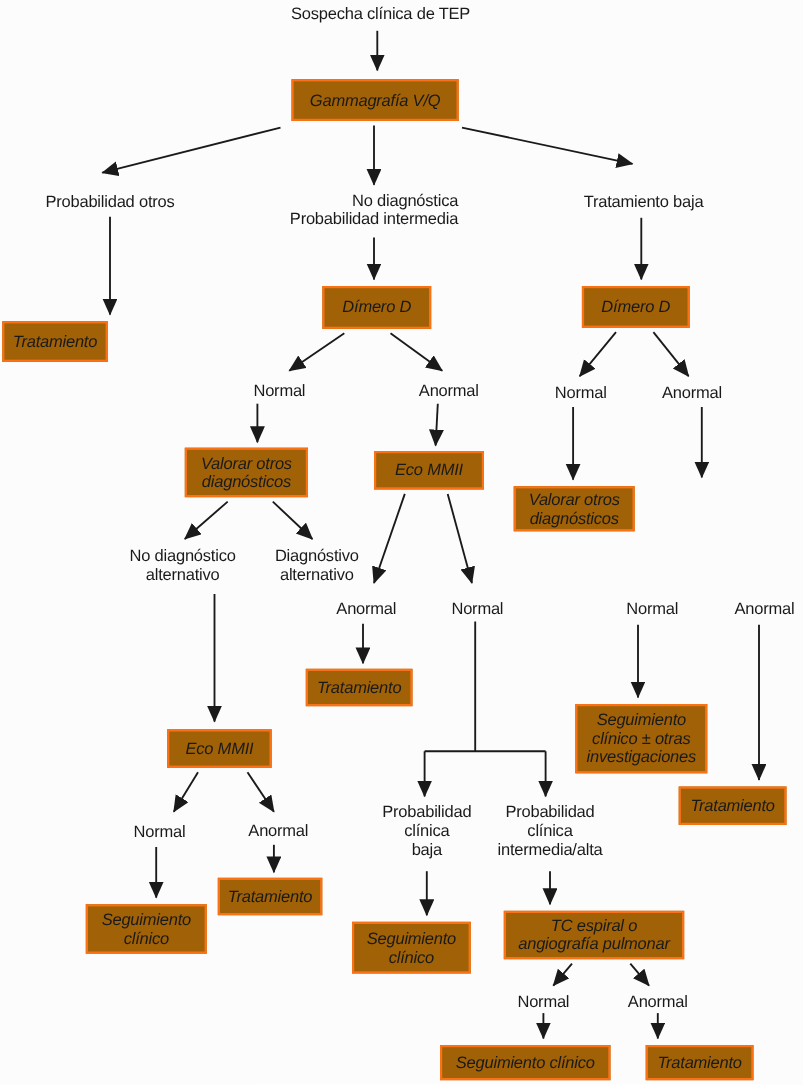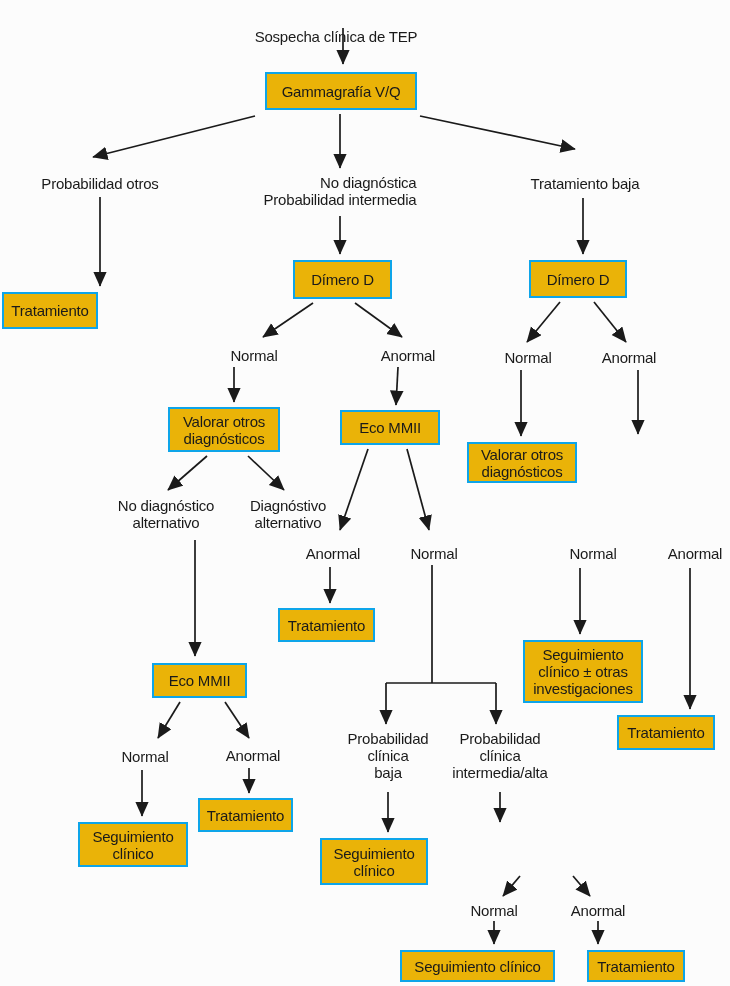--- a/index.html
+++ b/index.html
@@ -13,23 +13,24 @@
   .stage svg.connectors{position:absolute;left:0;top:0;width:730px;height:986px;}
   .node{
     position:absolute;
     display:flex;align-items:center;justify-content:center;
     text-align:center;
     font-size:15px;line-height:17px;
     white-space:pre-line;
     letter-spacing:-0.2px;
   }
   .box{
-    background:#eab308;
-    border:2px solid #0ea5e9;
+    background:#a16207;
+    border:2px solid #f97316;
     box-sizing:border-box;
+    font-style:italic;
   }
   .lbl{background:transparent;}
 </style>
 </head>
 <body>
 
 <div class="stage">
 
   <svg class="connectors" viewBox="0 0 730 986" xmlns="http://www.w3.org/2000/svg">
     <defs>
@@ -86,21 +87,21 @@
       <line x1="520" y1="876" x2="503" y2="896" marker-end="url(#ah)"></line>
       <line x1="573" y1="876" x2="590" y2="896" marker-end="url(#ah)"></line>
       <line x1="494" y1="921" x2="494" y2="944" marker-end="url(#ah)"></line>
       <line x1="598" y1="921" x2="598" y2="944" marker-end="url(#ah)"></line>
 
       <line x1="580" y1="568" x2="580" y2="634" marker-end="url(#ah)"></line>
       <line x1="690" y1="568" x2="690" y2="709" marker-end="url(#ah)"></line>
     </g>
   </svg>
 
-  <div class="node lbl" style="left:236px;top:4px;width:200px;margin-top:24px;">Sospecha clínica de TEP</div>
+  <div class="node lbl" style="left:246px;top:4px;width:200px;">Sospecha clínica de TEP</div>
   <div class="node lbl" style="left:20px;top:175px;width:160px;">Probabilidad otros</div>
   <div class="node lbl" style="left:240px;top:174px;width:200px;text-align:right;">No diagnóstica
 Probabilidad intermedia</div>
   <div class="node lbl" style="left:505px;top:175px;width:160px;">Tratamiento baja</div>
   <div class="node lbl" style="left:214px;top:347px;width:80px;">Normal</div>
   <div class="node lbl" style="left:363px;top:347px;width:90px;">Anormal</div>
   <div class="node lbl" style="left:488px;top:349px;width:80px;">Normal</div>
   <div class="node lbl" style="left:584px;top:349px;width:90px;">Anormal</div>
   <div class="node lbl" style="left:106px;top:497px;width:120px;">No diagnóstico
 alternativo</div>
@@ -134,16 +135,18 @@
   <div class="node box" style="left:523px;top:640px;width:120px;height:63px;">Seguimiento
 clínico ± otras
 investigaciones</div>
   <div class="node box" style="left:617px;top:715px;width:98px;height:35px;">Tratamiento</div>
   <div class="node box" style="left:152px;top:663px;width:95px;height:35px;">Eco MMII</div>
   <div class="node box" style="left:78px;top:822px;width:110px;height:45px;">Seguimiento
 clínico</div>
   <div class="node box" style="left:198px;top:798px;width:95px;height:34px;">Tratamiento</div>
   <div class="node box" style="left:320px;top:838px;width:108px;height:47px;">Seguimiento
 clínico</div>
+  <div class="node box" style="left:458px;top:828px;width:164px;height:44px;">TC espiral o
+angiografía pulmonar</div>
   <div class="node box" style="left:400px;top:950px;width:155px;height:32px;">Seguimiento clínico</div>
   <div class="node box" style="left:587px;top:950px;width:98px;height:32px;">Tratamiento</div>
 
 </div>
 
 </body></html>

